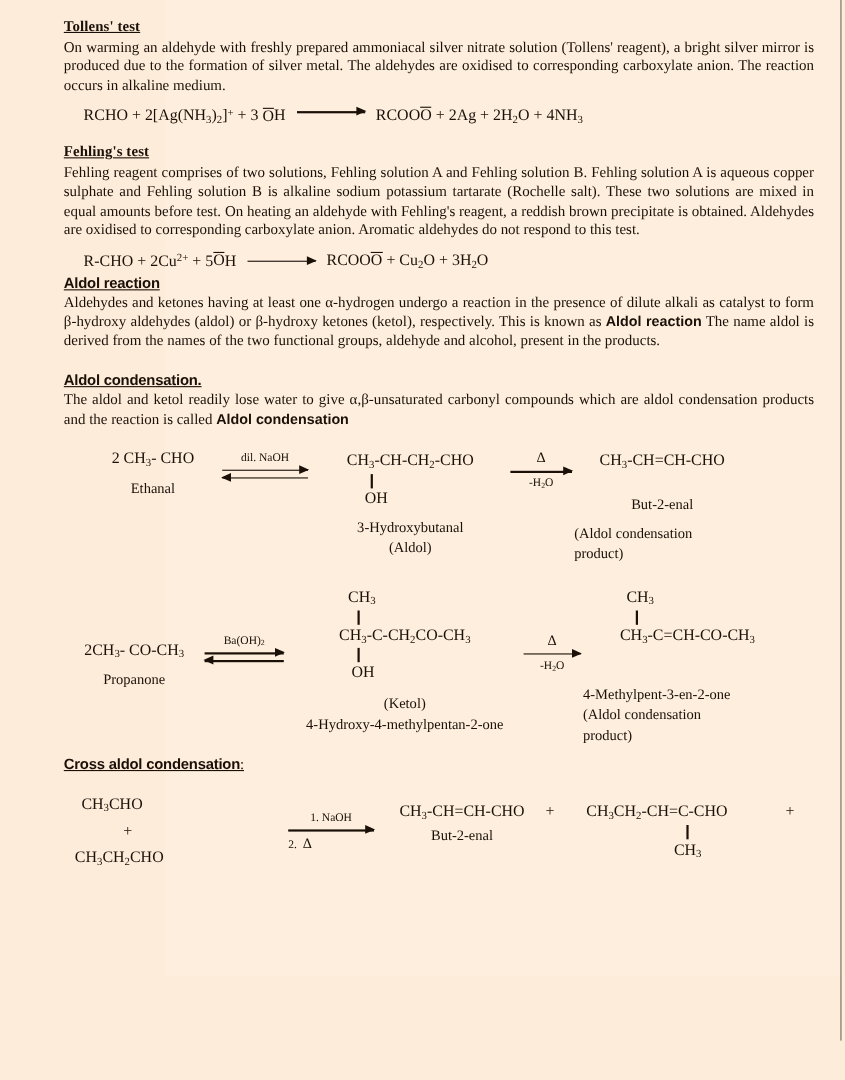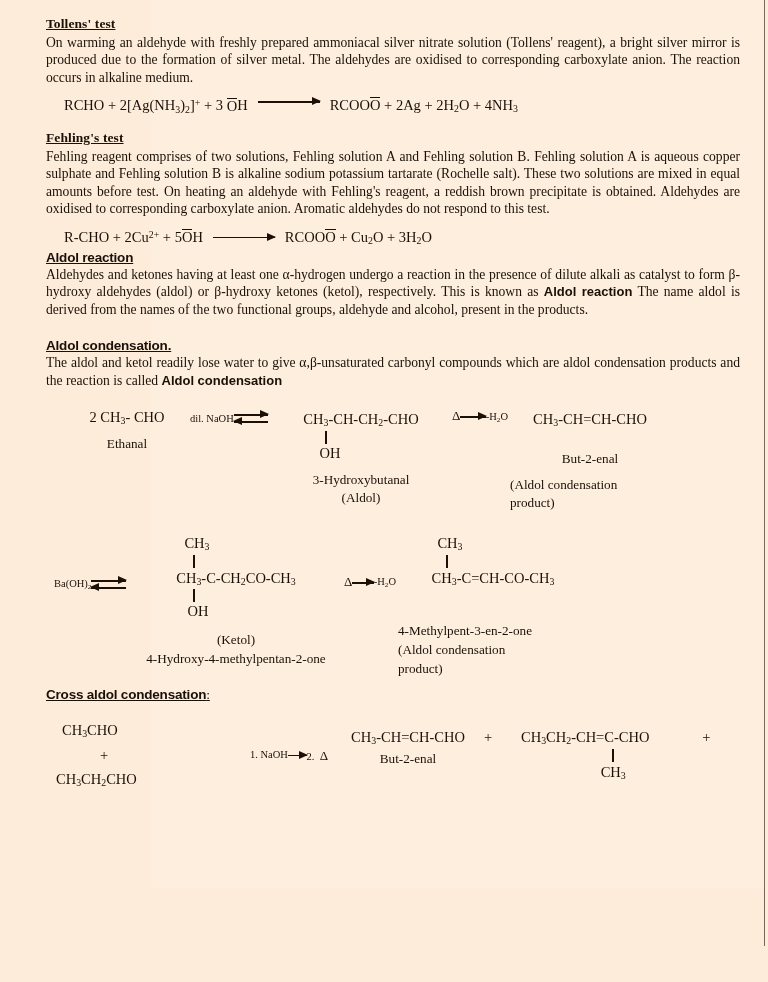--- a/index.html
+++ b/index.html
@@ -33,21 +33,21 @@
     top: 0;
     width: 1px;
     height: 946px;
     background: #4a3c30;
     opacity: .75;
     pointer-events: none;
   }
 
   .sheet {
     position: relative;
-    padding: 16px 28px 0 46px;
+    padding: 16px 28px 0 58px;
     box-sizing: border-box;
     width: 768px;
   }
 
   
   h2.head-serif {
     font-family: "Liberation Serif", serif;
     font-size: 13.5px;
     font-weight: bold;
     text-decoration: underline;
@@ -93,20 +93,21 @@
   .obar {
     border-top: 1.3px solid #1a1008;
     padding-top: 0px;
     display: inline-block;
     line-height: 1;
   }
 
   
   .arrow-wrap {
     display: inline-flex;
+    flex-direction: column;
     align-items: center;
     justify-content: center;
     vertical-align: middle;
     position: relative;
   }
   .arr-label {
     font-size: 10.5px;
     line-height: 1.05;
     white-space: nowrap;
     font-family: "Liberation Serif", serif;
@@ -270,20 +271,24 @@
         <div class="cap left" style="margin-top:2px;align-self:flex-start;">product)</div>
       </div>
     </div>
   </div>
 
   <div style="height:24px"></div>
 
   <div class="scheme" style="margin-left:4px;">
     <div class="row" style="align-items:flex-start;">
 
+      <div class="stack" style="width:120px;align-items:center;padding-top:48px;">
+        <div class="eq"><span>2CH</span><sub>3</sub><span>- CO-CH</span><sub>3</sub></div>
+        <div class="cap" style="margin-top:9px;">Propanone</div>
+      </div>
 
       <div class="arrow-wrap" style="width:72px;margin:0 4px;padding-top:42px;">
         <span class="arr-label top"><span>Ba(OH)</span><sub>2</sub></span>
         <span class="arrow-equil" style="width:72px;">
             <span class="top-line"></span>
             <span class="bot-line"></span>
           </span>
       </div>
 
       <div class="stack" style="width:212px;">

